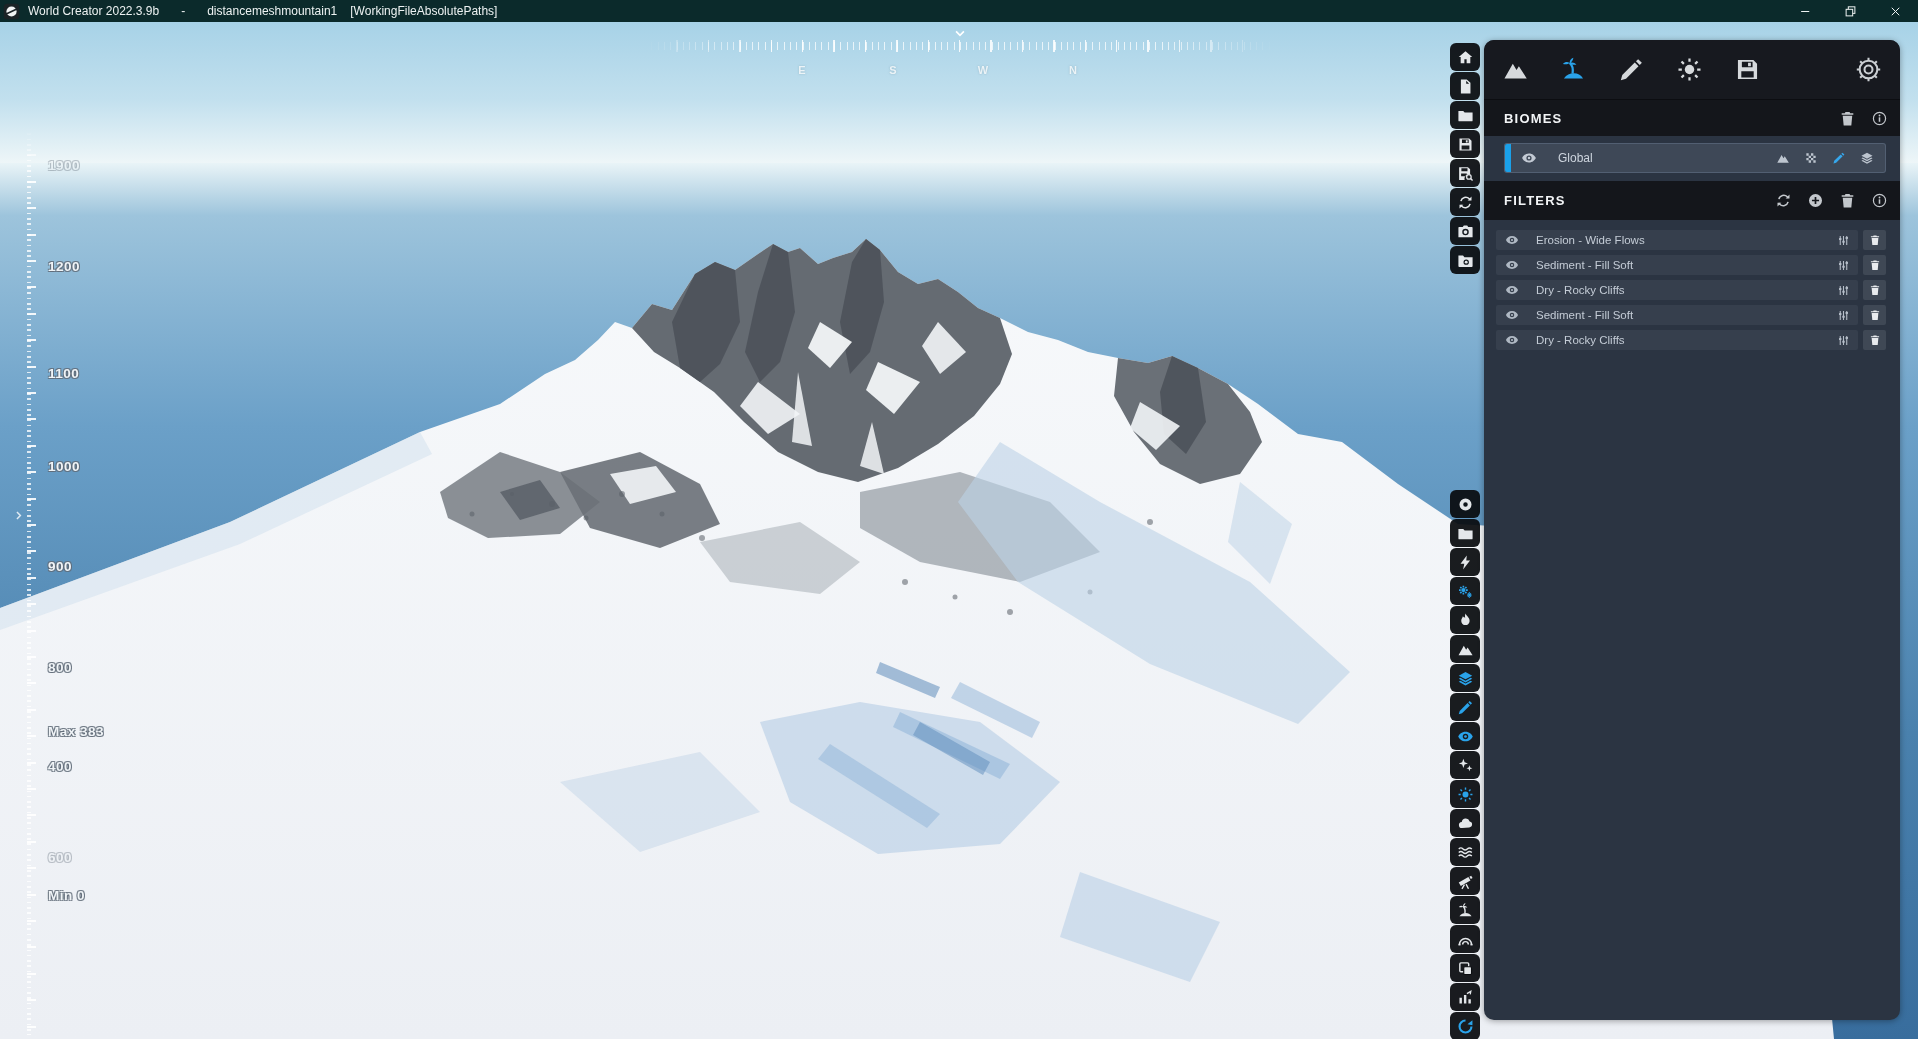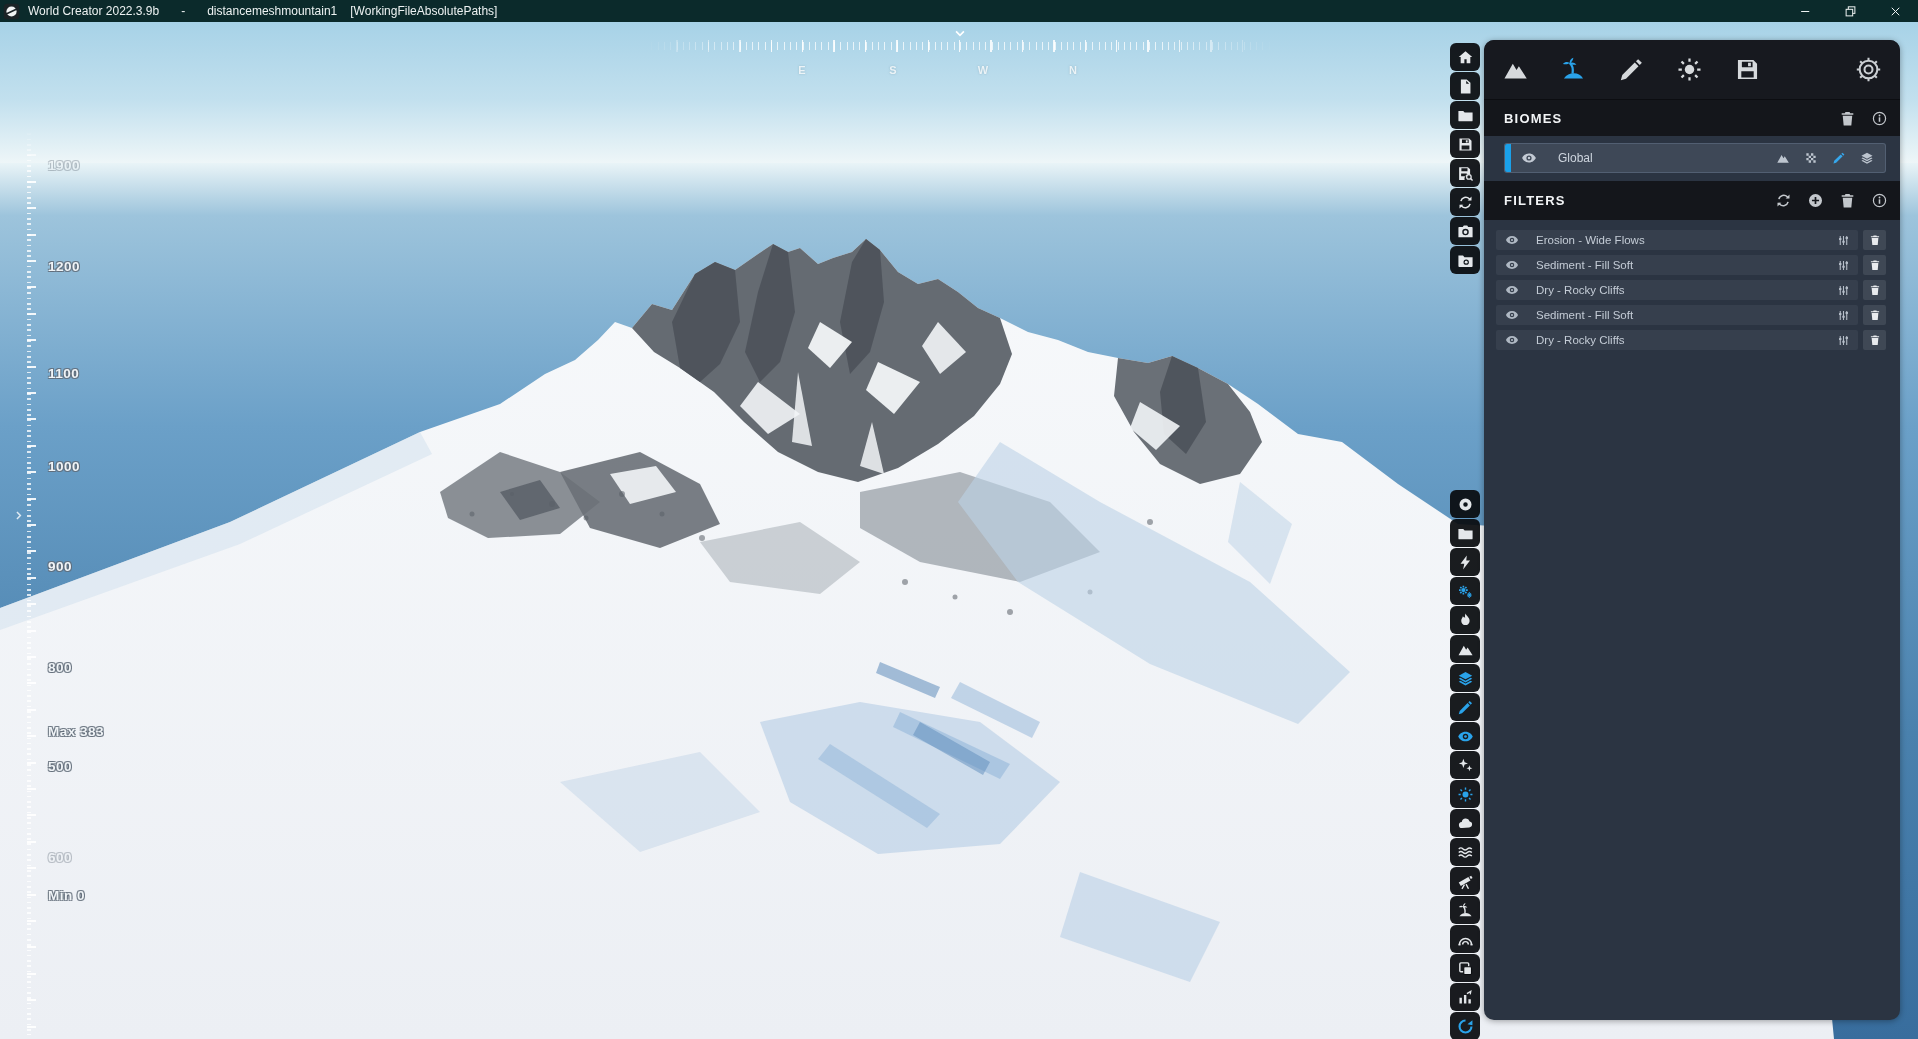--- a/index.html
+++ b/index.html
@@ -250,21 +250,21 @@
         </svg>
       </span>
     <div id="ruler-labels">
         <span class="ruler-label dim" style="top: 37px;">1900</span>
         <span class="ruler-label" style="top: 138px;">1200</span>
         <span class="ruler-label" style="top: 245px;">1100</span>
         <span class="ruler-label" style="top: 338px;">1000</span>
         <span class="ruler-label" style="top: 438px;">900</span>
         <span class="ruler-label" style="top: 539px;">800</span>
         <span class="ruler-label" style="top: 603px;">Max 383</span>
-        <span class="ruler-label" style="top: 638px;">500</span>
+        <span class="ruler-label" style="top: 638px;">400</span>
         <span class="ruler-label dim" style="top: 729px;">600</span>
         <span class="ruler-label" style="top: 767px;">Min 0</span>
       </div>
   </div>
 
   <div class="tool-strip" id="file-group">
       <div class="strip-btn">
         <svg viewBox="0 0 24 24" class="ic">
           <path d="M12 3 21.5 11.2h-2.7V20h-5.2v-5.4h-3.2V20H5.2v-8.8H2.5z" fill="currentColor"></path>
         </svg>

